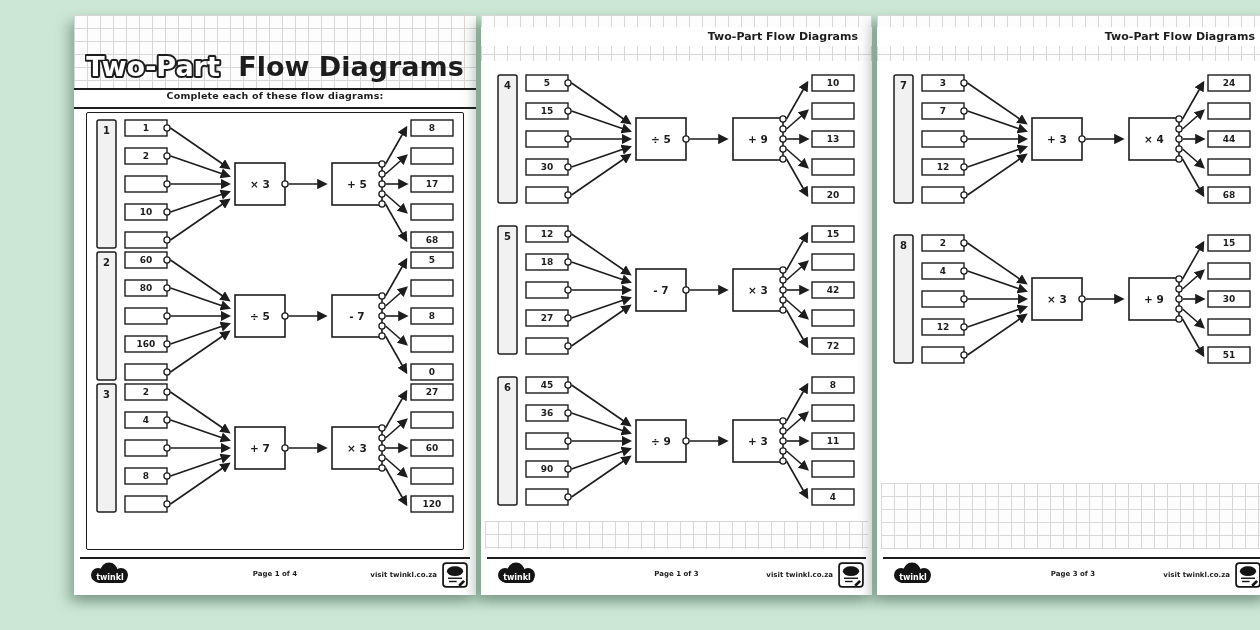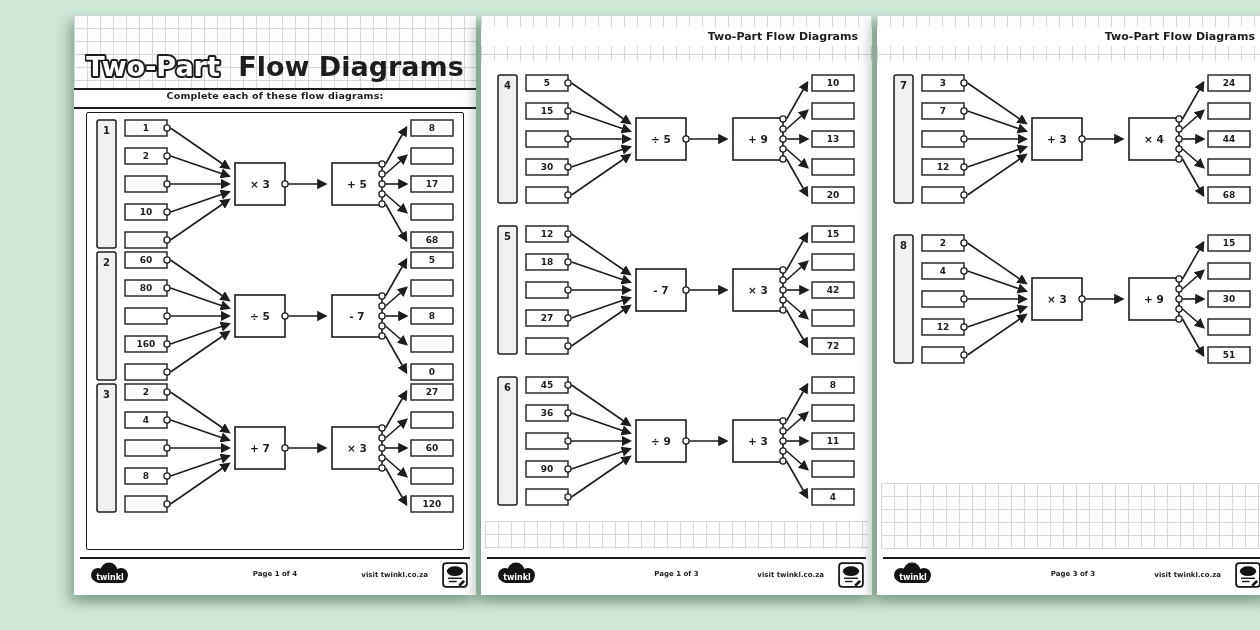--- a/index.html
+++ b/index.html
@@ -54,21 +54,21 @@
   .flow-row .val { font-family:"DejaVu Sans",sans-serif; font-size:9px;  font-weight:bold; text-anchor:middle; fill:#1d1d1d; }
   .flow-row .num { font-family:"DejaVu Sans",sans-serif; font-size:10px; font-weight:bold; text-anchor:middle; fill:#1d1d1d; }
   .flow-row .op  { font-family:"DejaVu Sans",sans-serif; font-size:10.5px; font-weight:bold; text-anchor:middle; fill:#1d1d1d; }
 
   
   .footer-rule { position:absolute; bottom:36px; left:6px; right:6px; height:2px; background:#1d1d1d; }
   .footer { position:absolute; bottom:4px; left:0; right:0; height:32px;padding-left:40px; }
   .logo { position:absolute; left:14px; top:3px; }
   .page-label { position:absolute; left:50%; top:11px; transform:translateX(-50%);
                 font-size:7px; font-weight:bold; }
-  .footer-right { position:absolute; right:8px; top:3px; display:flex; align-items:center; gap:14px; }
+  .footer-right { position:absolute; right:8px; top:3px; display:flex; align-items:center; gap:5px; }
   .visit { font-size:7px; font-weight:bold; }
 </style>
 </head>
 <body style="background: rgb(205, 231, 214);">
 
 <svg width="0" height="0" style="position:absolute" aria-hidden="true">
   <defs>
     <marker id="arrowhead" viewBox="0 0 10 10" refX="7.5" refY="5" markerWidth="6.5" markerHeight="6.5" orient="auto-start-reverse">
       <path d="M0 0 L10 5 L0 10 z" fill="#1d1d1d"></path>
     </marker>

